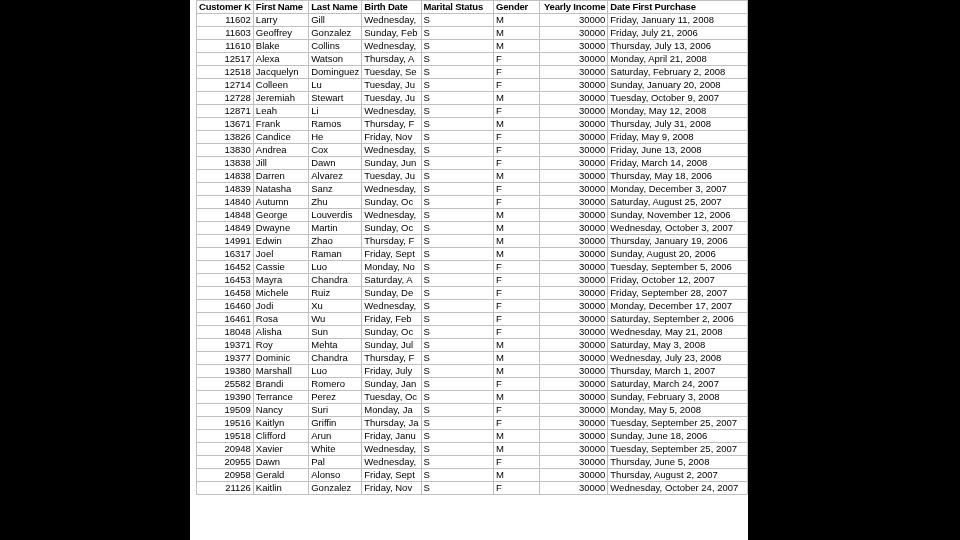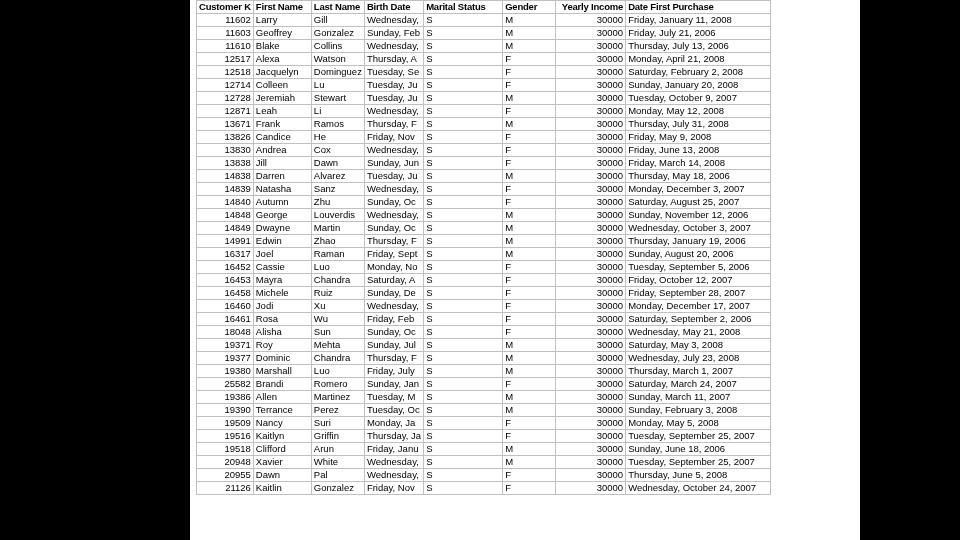--- a/index.html
+++ b/index.html
@@ -20,21 +20,21 @@
     top: 0;
     height: 540px;
     background: #000;
   }
   .letterbox.left  { left: 0; width: 190px; }
   .letterbox.right { left: 748px; width: 212px; }
   .sheet {
     position: absolute;
     left: 190px;
     top: 0;
-    width: 670px;
+    width: 558px;
     height: 540px;
     background: #fff;
     overflow: hidden;
   }
   table.customer-table {
     border-collapse: collapse;
     table-layout: fixed;
     margin-left: 6px;
     margin-top: 0;
     color: #000;
@@ -375,30 +375,20 @@
             <td class="al-r">25582</td>
             <td>Brandi</td>
             <td>Romero</td>
             <td>Sunday, Jan</td>
             <td>S</td>
             <td>F</td>
             <td class="al-r">30000</td>
             <td>Saturday, March 24, 2007</td>
           </tr>
           <tr>
-            <td class="al-r">19386</td>
-            <td>Allen</td>
-            <td>Martinez</td>
-            <td>Tuesday, M</td>
-            <td>S</td>
-            <td>M</td>
-            <td class="al-r">30000</td>
-            <td>Sunday, March 11, 2007</td>
-          </tr>
-          <tr>
             <td class="al-r">19390</td>
             <td>Terrance</td>
             <td>Perez</td>
             <td>Tuesday, Oc</td>
             <td>S</td>
             <td>M</td>
             <td class="al-r">30000</td>
             <td>Sunday, February 3, 2008</td>
           </tr>
           <tr>
@@ -443,20 +433,30 @@
           </tr>
           <tr>
             <td class="al-r">20955</td>
             <td>Dawn</td>
             <td>Pal</td>
             <td>Wednesday,</td>
             <td>S</td>
             <td>F</td>
             <td class="al-r">30000</td>
             <td>Thursday, June 5, 2008</td>
+          </tr>
+          <tr>
+            <td class="al-r">20958</td>
+            <td>Gerald</td>
+            <td>Alonso</td>
+            <td>Friday, Sept</td>
+            <td>S</td>
+            <td>M</td>
+            <td class="al-r">30000</td>
+            <td>Thursday, August 2, 2007</td>
           </tr>
           <tr>
             <td class="al-r">21126</td>
             <td>Kaitlin</td>
             <td>Gonzalez</td>
             <td>Friday, Nov</td>
             <td>S</td>
             <td>F</td>
             <td class="al-r">30000</td>
             <td>Wednesday, October 24, 2007</td>

